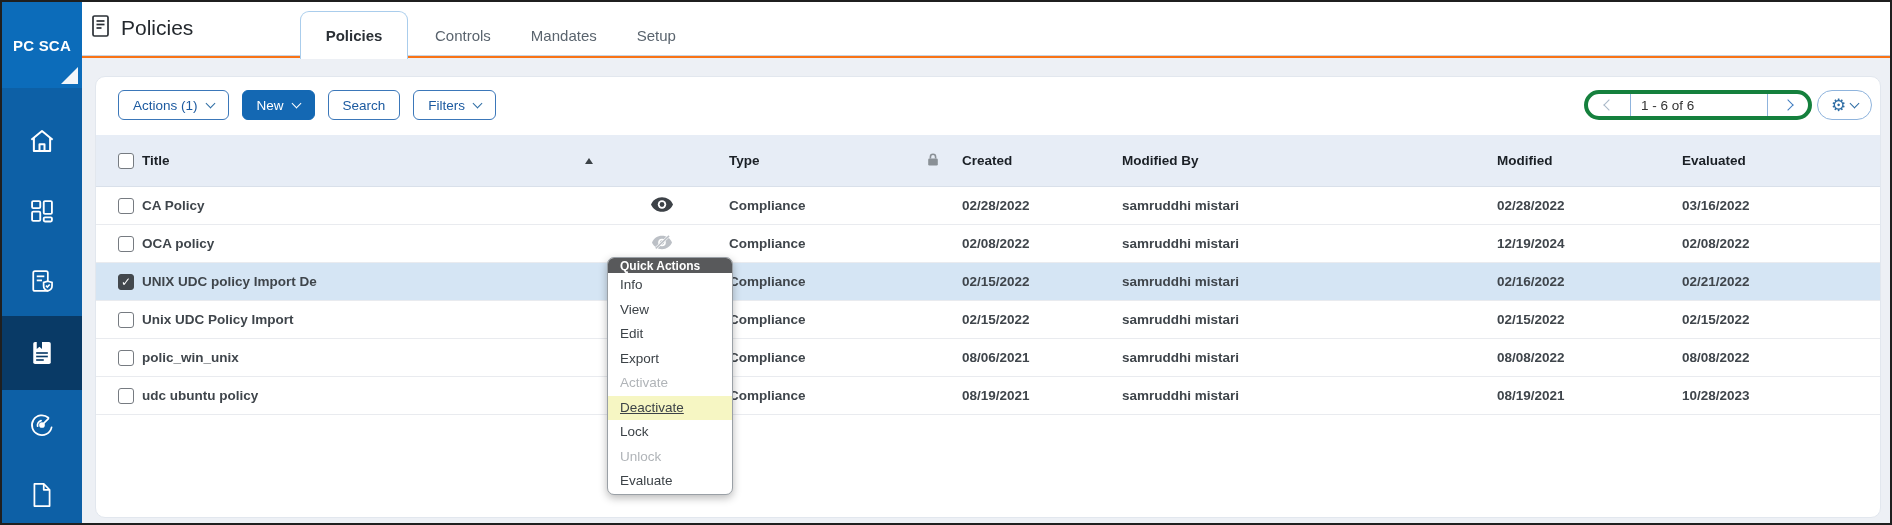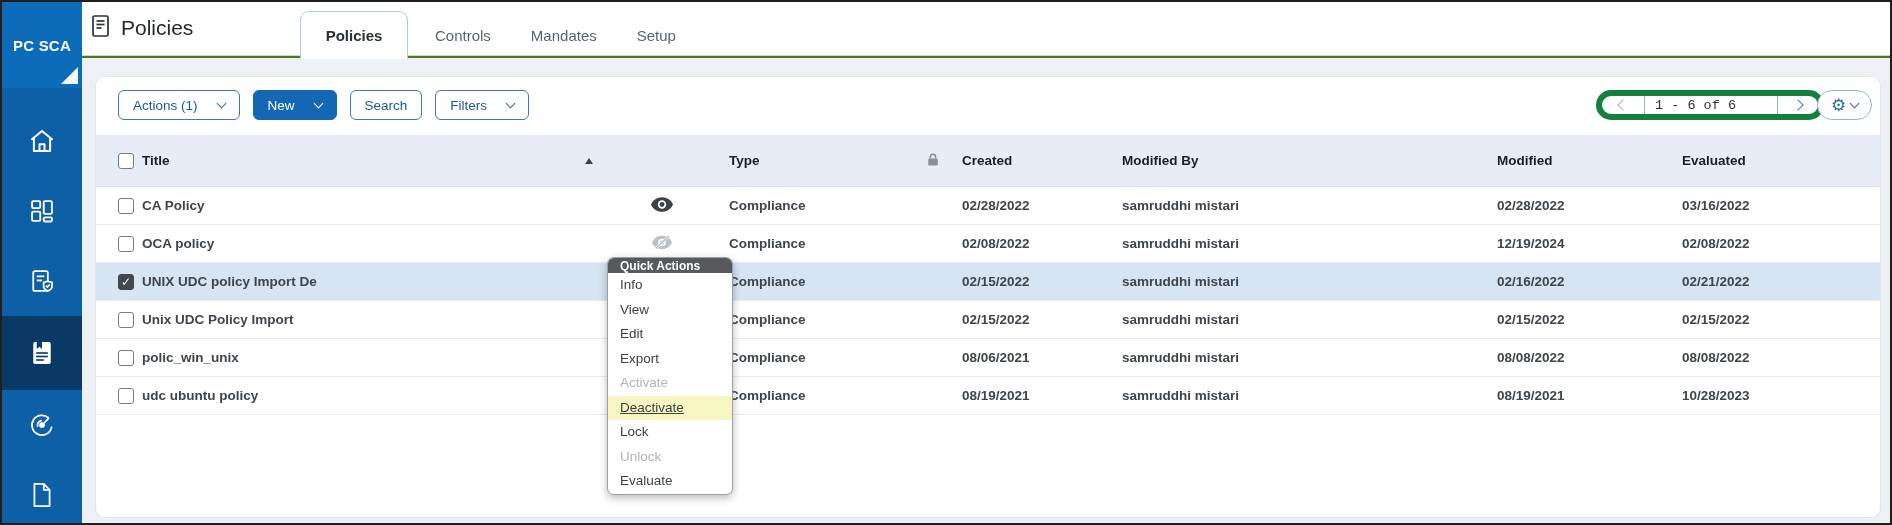--- a/index.html
+++ b/index.html
@@ -8,21 +8,21 @@
     --sidebar-badge:#0c6cba;
     --sidebar-active:#093a66;
     --row-highlight:#d5e5f4;
     --menu-highlight:#f6f6c3;
     --menu-header-bg:#58595b;
     --table-header-bg:#e7edf6;
   }
   *{box-sizing:border-box;margin:0;padding:0;}
   html,body{background:#fff;}
   body{font-family:"Liberation Sans","DejaVu Sans",sans-serif;}
-  #screen{position:relative;width:1892px;height:525px;background:#4d7c0f;overflow:hidden;
+  #screen{position:relative;width:1892px;height:525px;background:#f97316;overflow:hidden;
           box-shadow:inset 0 0 0 2px #1f1f1f;}
 
   
   .sidebar{position:absolute;left:2px;top:2px;bottom:2px;width:80px;background:var(--sidebar);}
   .badge{position:relative;width:80px;height:86px;background:var(--sidebar-badge);
          display:flex;align-items:center;justify-content:center;color:#fff;font-weight:bold;
          font-size:15px;letter-spacing:.2px;cursor:pointer;}
   .badge-corner{position:absolute;right:4px;bottom:4px;width:0;height:0;
                 border-left:17px solid transparent;border-bottom:17px solid #f2f6fa;}
   .nav{position:absolute;top:104px;left:0;right:0;}
@@ -42,30 +42,30 @@
   .tab.first-inactive{margin-left:7px;}
 
   
   .content{position:absolute;left:0;right:0;top:56px;bottom:0;background:#edf0f5;}
   .panel{position:absolute;left:13px;right:9px;top:18px;bottom:5px;background:#fff;
          border:1px solid #e2e7ee;border-radius:10px;}
 
   
   .toolbar{position:absolute;left:22px;top:13px;height:30px;display:flex;gap:13px;align-items:center;}
   .btn{height:30px;border:1px solid #3b77b9;border-radius:6px;background:#fff;color:#1c5aa0;
-       font-size:13.5px;display:inline-flex;align-items:center;gap:20px;padding:0 14px;cursor:pointer;
+       font-size:13.5px;display:inline-flex;align-items:center;gap:9px;padding:0 14px;cursor:pointer;
        font-family:inherit;}
   .btn.primary{background:var(--accent);border-color:var(--accent);color:#fff;}
   .btn .chev{width:7px;height:7px;border-right:1.6px solid #2e6da4;border-bottom:1.6px solid #2e6da4;
              transform:rotate(45deg);margin-top:-3px;}
   .btn.primary .chev{border-color:#fff;}
 
   
-  .pager{position:absolute;right:56px;top:13px;width:228px;height:30px;border:6px solid #15803d;
-         border-radius:15px;display:flex;align-items:center;background:#fff;font-family:Liberation Mono, monospace;}
+  .pager{position:absolute;right:68px;top:13px;width:228px;height:30px;border:4px solid #15803d;
+         border-radius:15px;display:flex;align-items:center;background:#fff;}
   .pager .pbtn{width:42px;height:100%;display:flex;align-items:center;justify-content:center;cursor:pointer;}
   .pager .sep{width:1px;height:100%;background:#8fb4dd;}
   .arr{width:8px;height:8px;border-right:1.8px solid #3f7cc0;border-bottom:1.8px solid #3f7cc0;}
   .arr.left{transform:rotate(135deg);border-color:#a8b7c7;}
   .arr.right{transform:rotate(-45deg);}
   .pager .range{flex:0 0 auto;padding-left:10px;font-size:13.5px;color:#333;}
   .pager .spacer{flex:1;}
   .gearbtn{position:absolute;right:8px;top:13px;width:55px;height:30px;border:1px solid #8fb4dd;
            border-radius:15px;background:#fff;display:flex;align-items:center;justify-content:center;
            gap:5px;cursor:pointer;}

